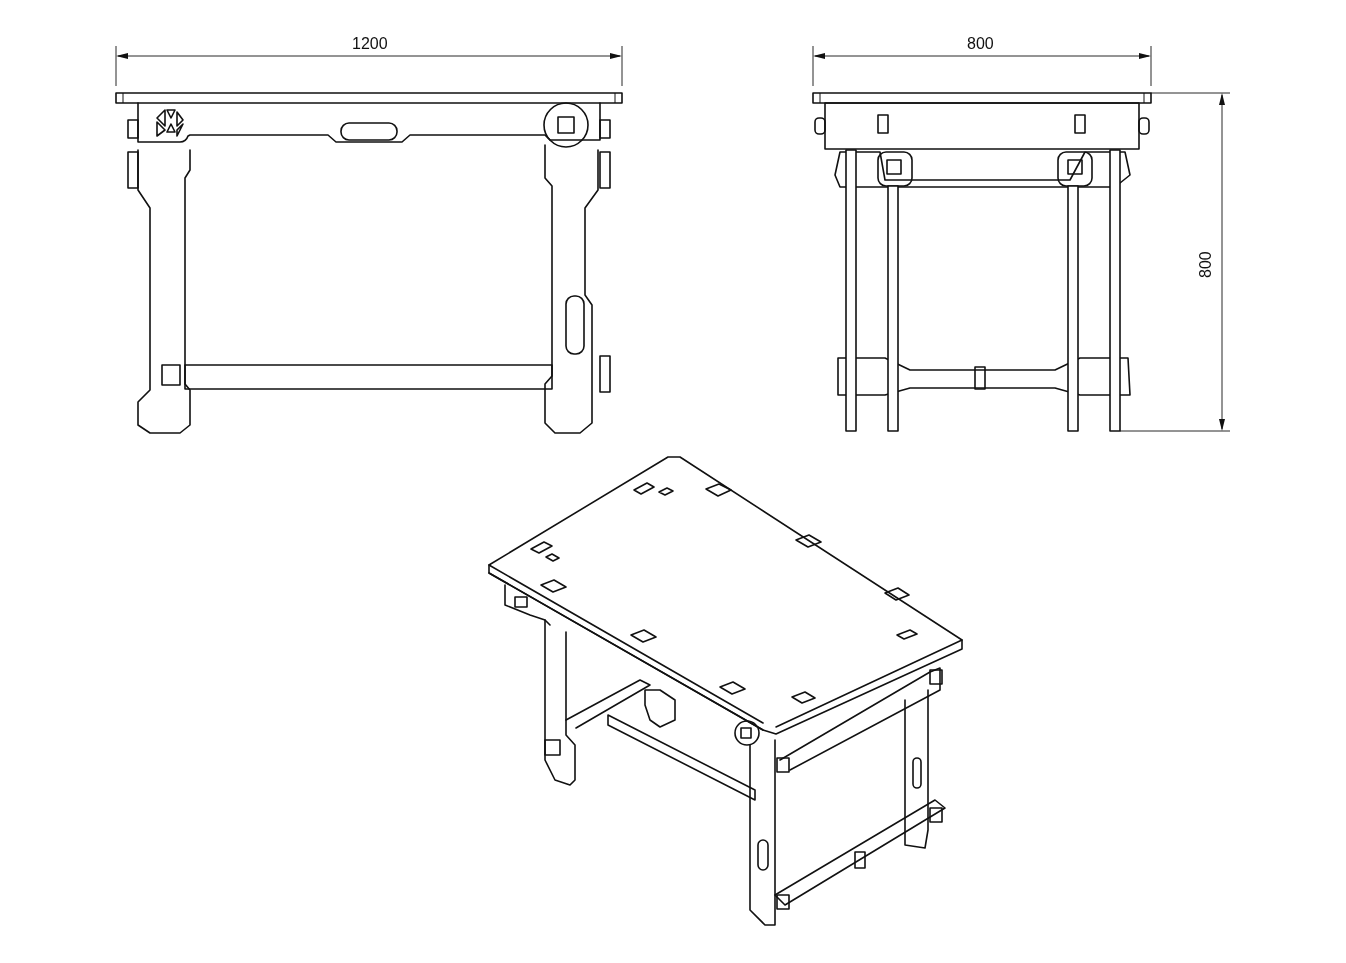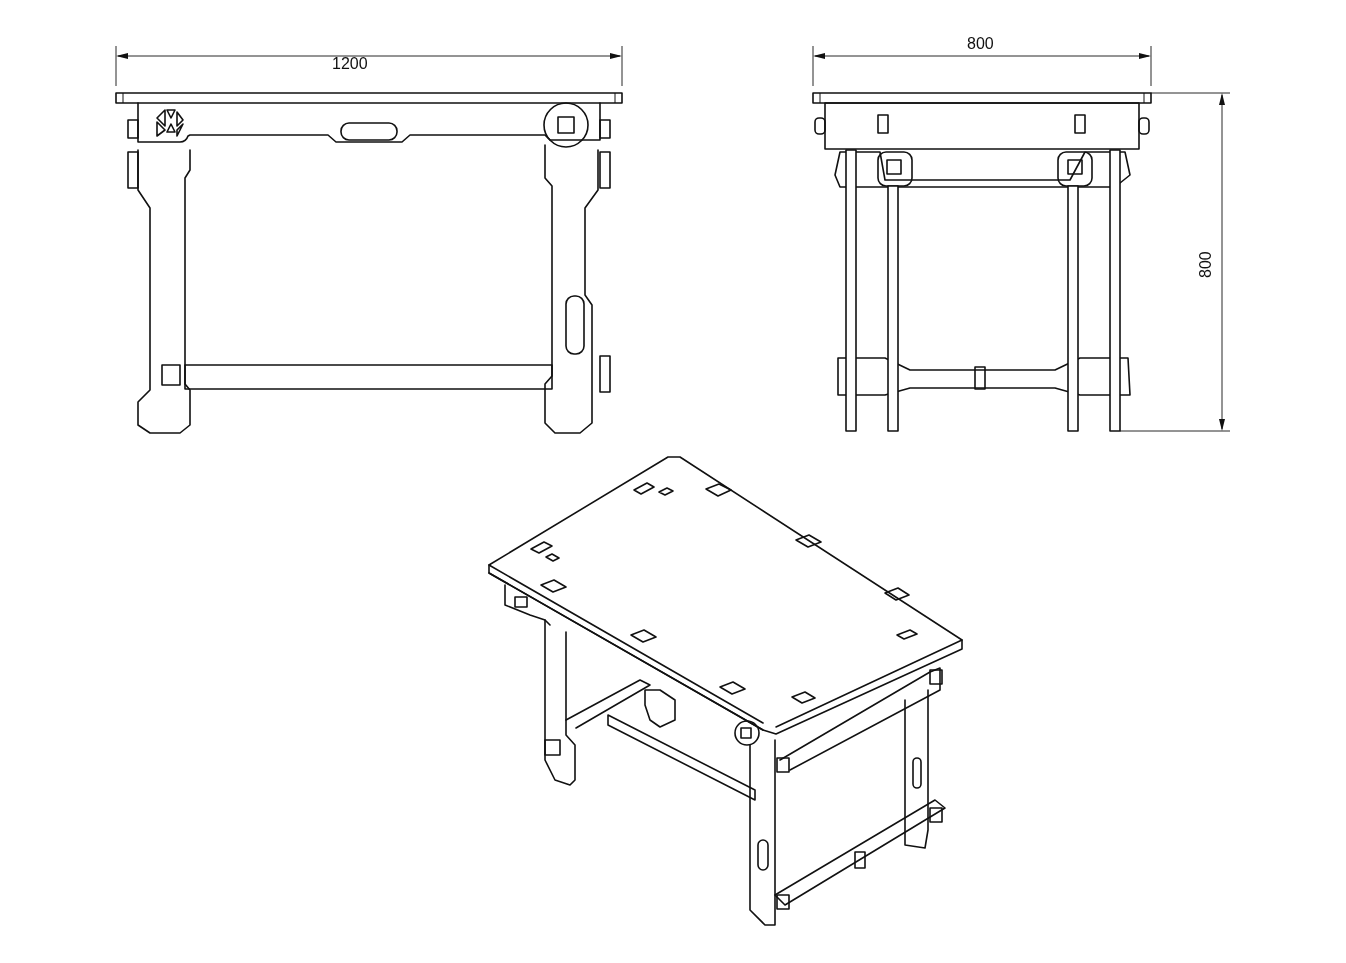--- a/index.html
+++ b/index.html
@@ -7,21 +7,21 @@
   svg{position:absolute;left:0;top:0;}
   .ln{fill:none;stroke:#111;stroke-width:1.6;stroke-linejoin:round;stroke-linecap:round;}
   .thin{fill:none;stroke:#111;stroke-width:1;}
   .dim{fill:none;stroke:#111;stroke-width:0.9;}
   .wf{fill:#fff;stroke:#111;stroke-width:1.6;stroke-linejoin:round;}
   .lbl{position:absolute;font-size:16px;color:#111;font-family:"Liberation Sans",sans-serif;}
 </style>
 </head>
 <body>
 
-<div class="lbl" style="left:332px;top:35px;margin-top:20px;">1200</div>
+<div class="lbl" style="left:352px;top:35px;">1200</div>
 <div class="lbl" style="left:967px;top:35px;">800</div>
 <div class="lbl" style="left:1197px;top:262px;transform:rotate(-90deg);transform-origin:left top;top:278px;">800</div>
 
 <svg width="1346" height="963" viewBox="0 0 1346 963">
 
   <g>
 
     <g>
       <line class="dim" x1="116" y1="46" x2="116" y2="86"></line>
       <line class="dim" x1="622" y1="46" x2="622" y2="86"></line>

